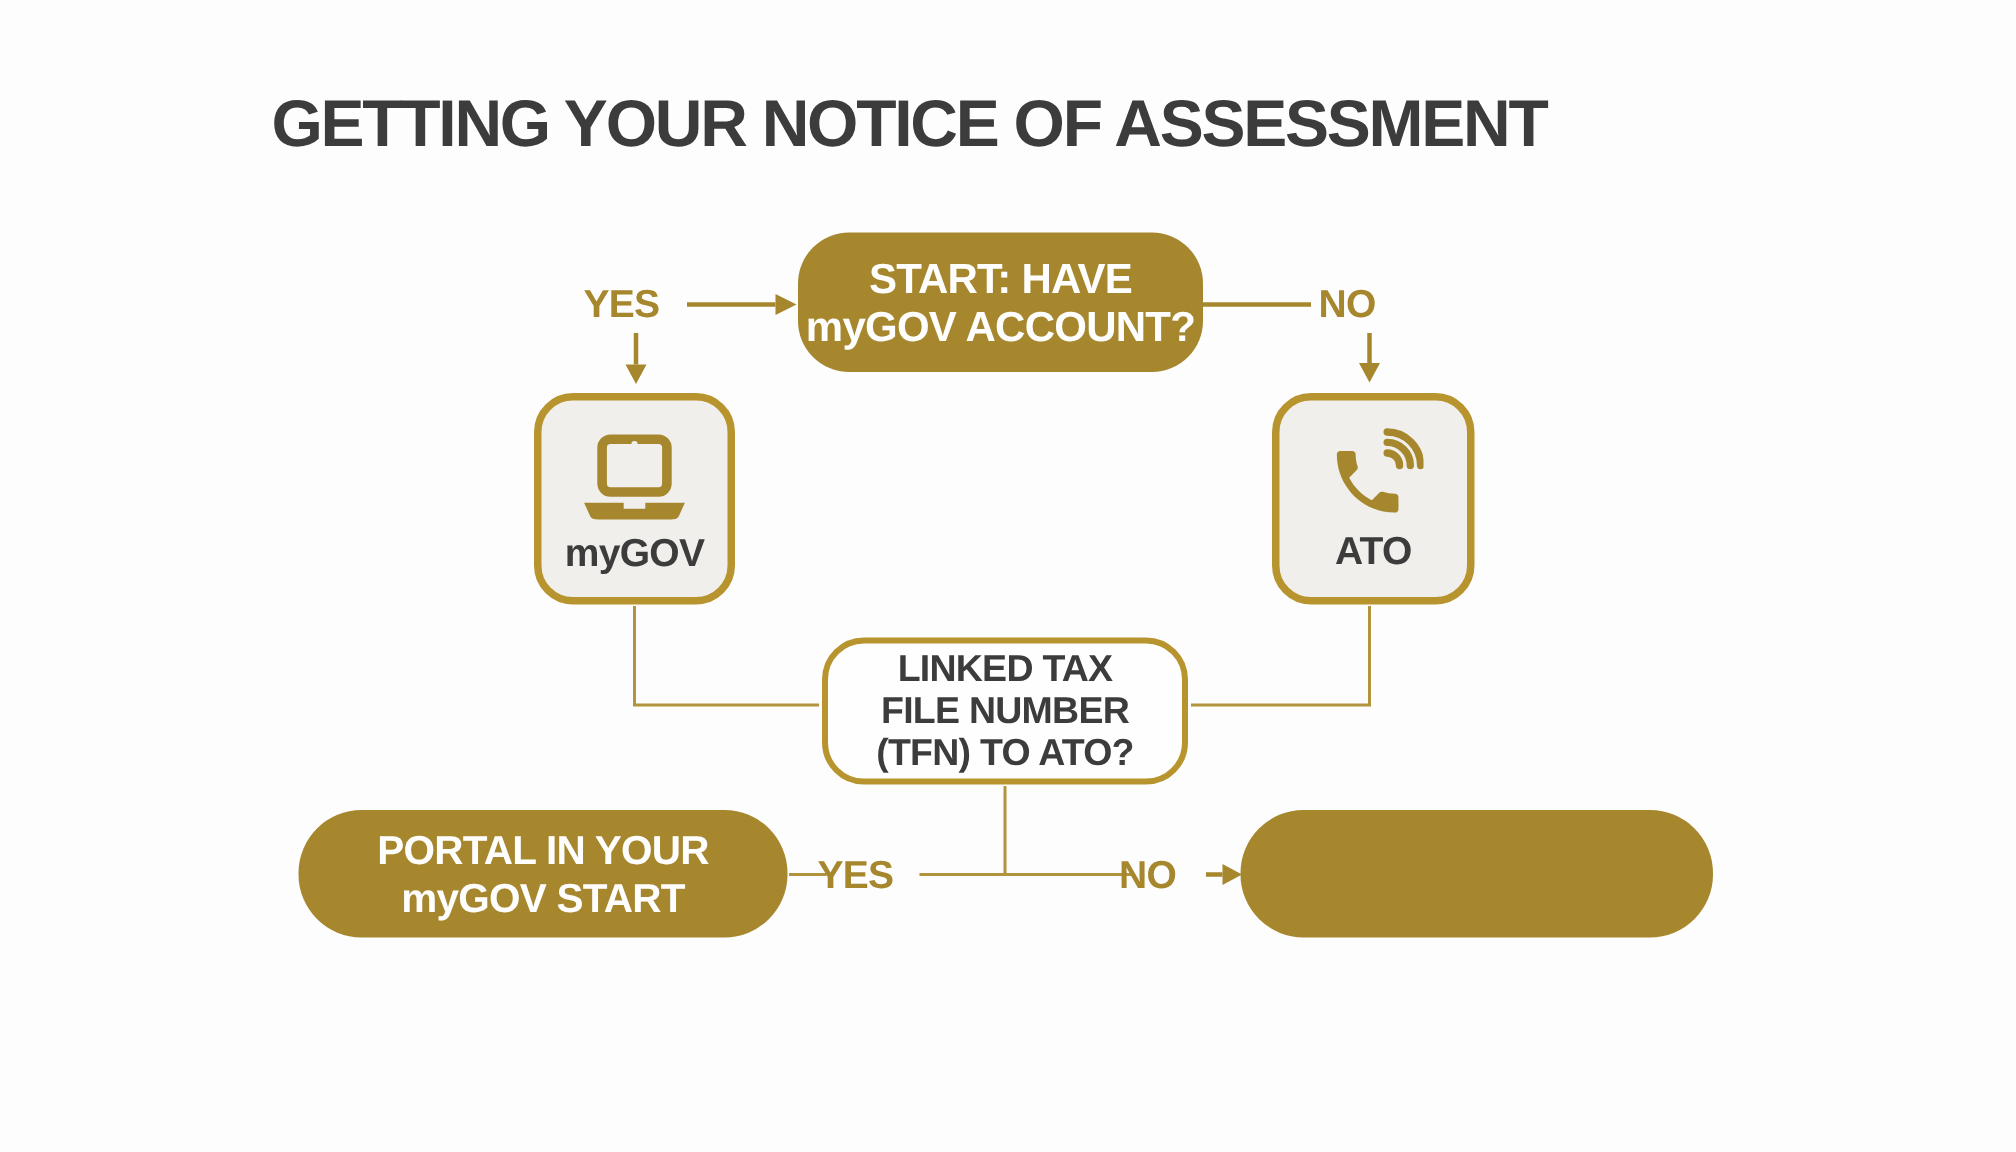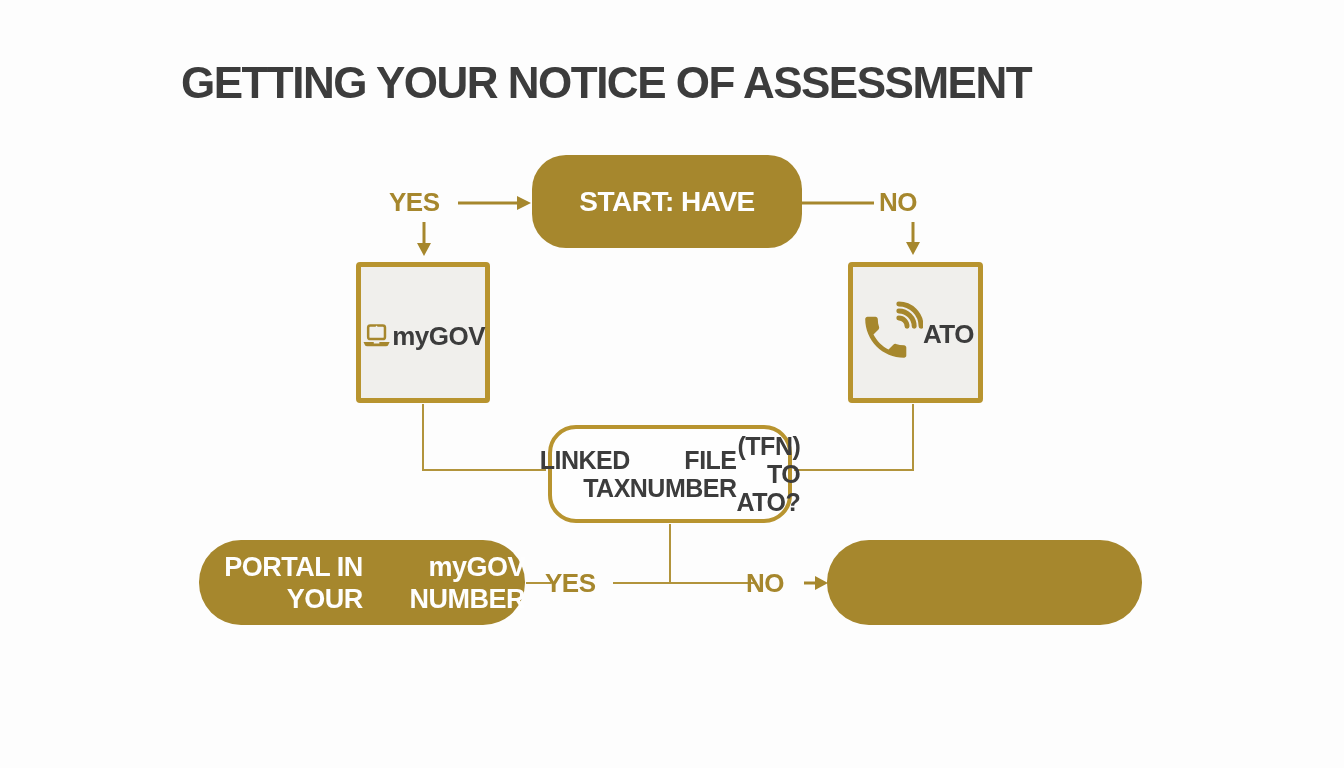--- a/index.html
+++ b/index.html
@@ -32,35 +32,35 @@
     color: var(--text-dark);
   }
   .connectors { position: absolute; top: 0; left: 0; width: 1344px; height: 768px; }
   .ln  { stroke: var(--line-gold); stroke-width: 2; fill: none; }
   .ar  { stroke: var(--gold); stroke-width: 3; fill: none; }
   .ah  { fill: var(--gold); stroke: none; }
 
   .node {
     position: absolute;
     display: flex;
-    flex-direction: row;
+    flex-direction: column;
     align-items: center;
     justify-content: center;
     font-weight: bold;
-    text-align: right;
+    text-align: left;
   }
   .pill { background: var(--gold); color: var(--white-text); }
   .start {
     left: 532px; top: 155px; width: 270px; height: 93px;
     border-radius: 34px; font-size: 28px; line-height: 32px; letter-spacing: -0.5px;
   }
   .iconbox {
     background: var(--box-bg);
     border: 5px solid var(--gold-border);
-    border-radius: 4px;
+    border-radius: 26px;
     color: var(--text-dark);
   }
   .mygov { left: 356px; top: 262px; width: 134px; height: 141px; padding-top: 6px; }
   .ato   { left: 848px; top: 262px; width: 135px; height: 141px; padding-top: 2px; }
   .iconbox .lbl { font-size: 26px; letter-spacing: -0.5px; margin-top: 1px; }
   .tfn {
     left: 548px; top: 425px; width: 244px; height: 98px;
     background: #fefefe;
     border: 4px solid var(--gold-border);
     border-radius: 28px;
@@ -117,20 +117,21 @@
     <line class="ln" x1="670" y1="524" x2="670" y2="583"></line>
 
     <line class="ln" x1="526" y1="583" x2="551" y2="583"></line>
     <line class="ln" x1="613" y1="583" x2="755" y2="583"></line>
     <line class="ar" x1="804" y1="583" x2="815" y2="583"></line>
     <polygon class="ah" points="815,576 828,583 815,590"></polygon>
   </svg>
 
   <div class="node pill start">
     <span>START: HAVE</span>
+    <span>myGOV ACCOUNT?</span>
   </div>
 
   <div class="cond-label yes-top">YES</div>
   <div class="cond-label no-top">NO</div>
   <div class="cond-label yes-bottom">YES</div>
   <div class="cond-label no-bottom">NO</div>
 
   <div class="node iconbox mygov">
     <svg class="icon-svg" width="80" height="64" viewBox="0 0 100 78" xmlns="http://www.w3.org/2000/svg">
       <rect x="23" y="5" width="54" height="44" rx="7" fill="none" stroke="var(--gold)" stroke-width="8"></rect>
@@ -153,19 +154,19 @@
         <path d="M15.2 6.2 A3,3 0 0 1 18.2 9.2"></path>
         <path d="M15.2 3.6 A5.6,5.6 0 0 1 20.8 9.2"></path>
         <path d="M15.2 1.1 A8.1,8.1 0 0 1 23.3 9.2"></path>
       </g>
     </svg>
     <div class="lbl">ATO</div>
   </div>
 
   <div class="node pill receive-left">
     <span>PORTAL IN YOUR</span>
-    <span>myGOV NUMBER</span>
+    <span>myGOV START</span>
   </div>
 
   <div class="node pill receive-right">
   </div>
 
 </div>
 
 </body></html>

